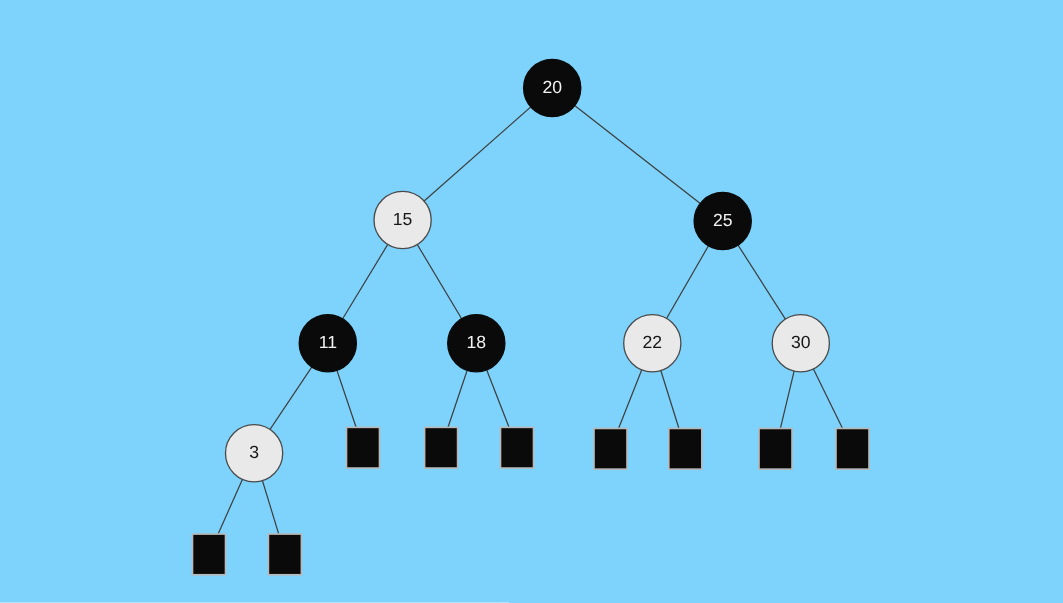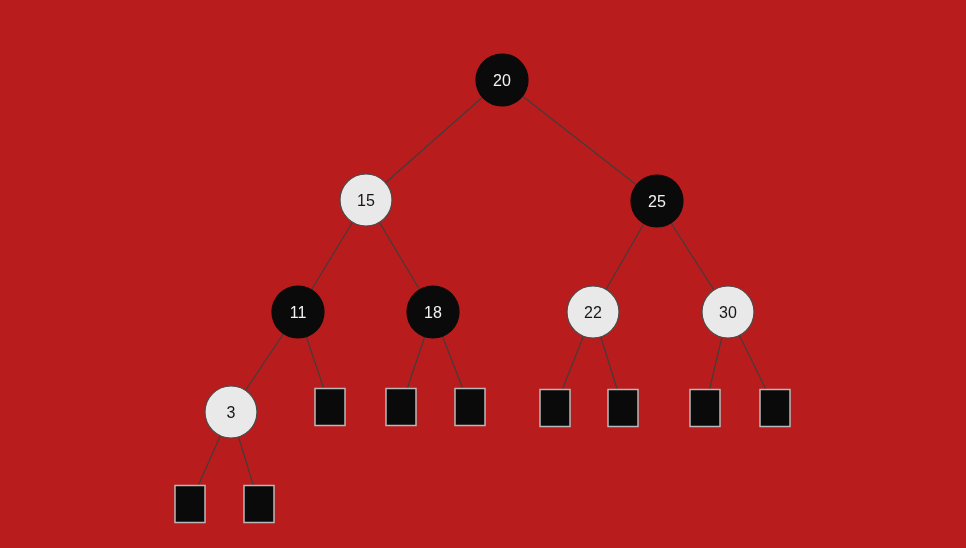--- a/index.html
+++ b/index.html
@@ -8,21 +8,21 @@
     background: #ffffff;
     width: 966px;
     height: 548px;
     overflow: hidden;
     font-family: "Liberation Sans", sans-serif;
   }
   .canvas-wrap {
     position: relative;
     width: 966px;
     height: 548px;
-    background: #b91c1c;
+    background: #7dd3fc;
     text-align: right;
   }
   svg {
     display: block;
   }
   .node-label {
     font-family: "Liberation Sans", sans-serif;
     font-size: 16px;
     font-weight: 500;
   }

